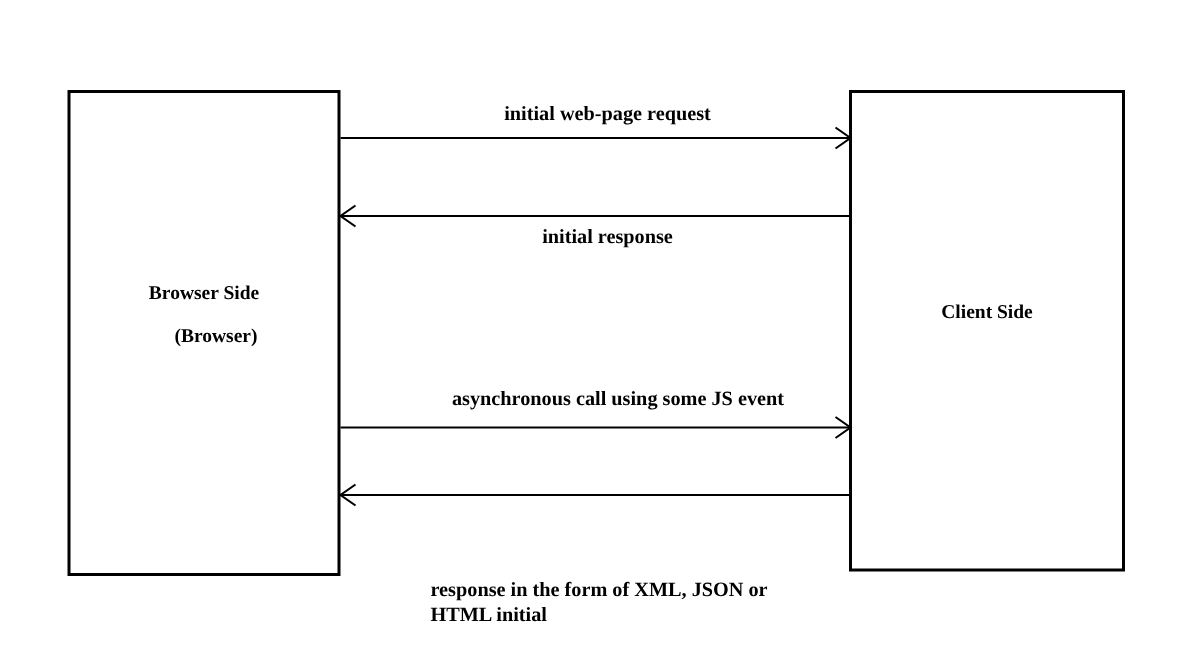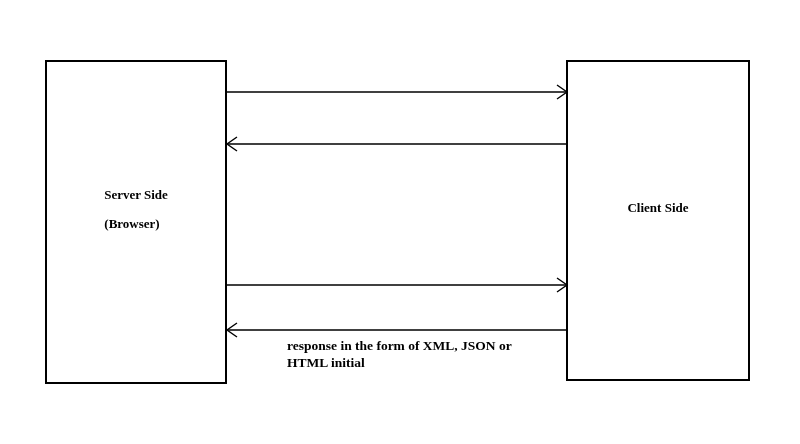--- a/index.html
+++ b/index.html
@@ -44,20 +44,21 @@
     white-space: nowrap;
     line-height: 1.25;
   }
   .edge-label.centered {
     text-align: center;
     transform: translateX(-50%);
   }
   .edge-label.left-aligned {
     text-align: left;
     white-space: normal;
+    margin-top: 47px;
   }
 </style>
 </head>
 <body>
 
 <div id="diagram-canvas">
 
   <svg id="diagram-svg" viewBox="0 0 800 444" xmlns="http://www.w3.org/2000/svg">
 
     <rect x="46" y="61" width="180" height="322" fill="#ffffff" stroke="#000000" stroke-width="2"></rect>
@@ -78,26 +79,29 @@
       <line x1="227" y1="285" x2="566" y2="285" stroke="#000000" stroke-width="1.4"></line>
       <polyline points="557,278 567,285 557,292" fill="none" stroke="#000000" stroke-width="1.4"></polyline>
     </g>
 
     <g>
       <line x1="228" y1="330" x2="567" y2="330" stroke="#000000" stroke-width="1.4"></line>
       <polyline points="237,323 227,330 237,337" fill="none" stroke="#000000" stroke-width="1.4"></polyline>
     </g>
   </svg>
 
-  <div class="node-box-label" style="left:136px; top:188px; transform:translateX(-50%);">Server Side</div>
-  <div class="node-box-label" style="left:132px; top:217px; transform:translateX(-50%);">(Browser)</div>
+  <div class="node-box-label" style="left:136px; top:188px; transform:translateX(-50%);">Browser Side</div>
+  <div class="node-box-label" style="left:144px; top:217px; transform:translateX(-50%);">(Browser)</div>
 
   <div class="node-box-label" style="left:658px; top:201px; transform:translateX(-50%);">Client Side</div>
 
+  <div class="edge-label centered" style="left:405px; top:68px;">initial web-page request</div>
 
+  <div class="edge-label centered" style="left:405px; top:150px;">initial response</div>
 
+  <div class="edge-label centered" style="left:412px; top:258px;">asynchronous call using some JS event</div>
 
   <div class="edge-label left-aligned" style="left:287px; top:338px; width:270px;">
     <span>response in the form of XML, JSON or</span><br>
     <span>HTML initial</span>
   </div>
 
 </div>
 
 </body></html>

